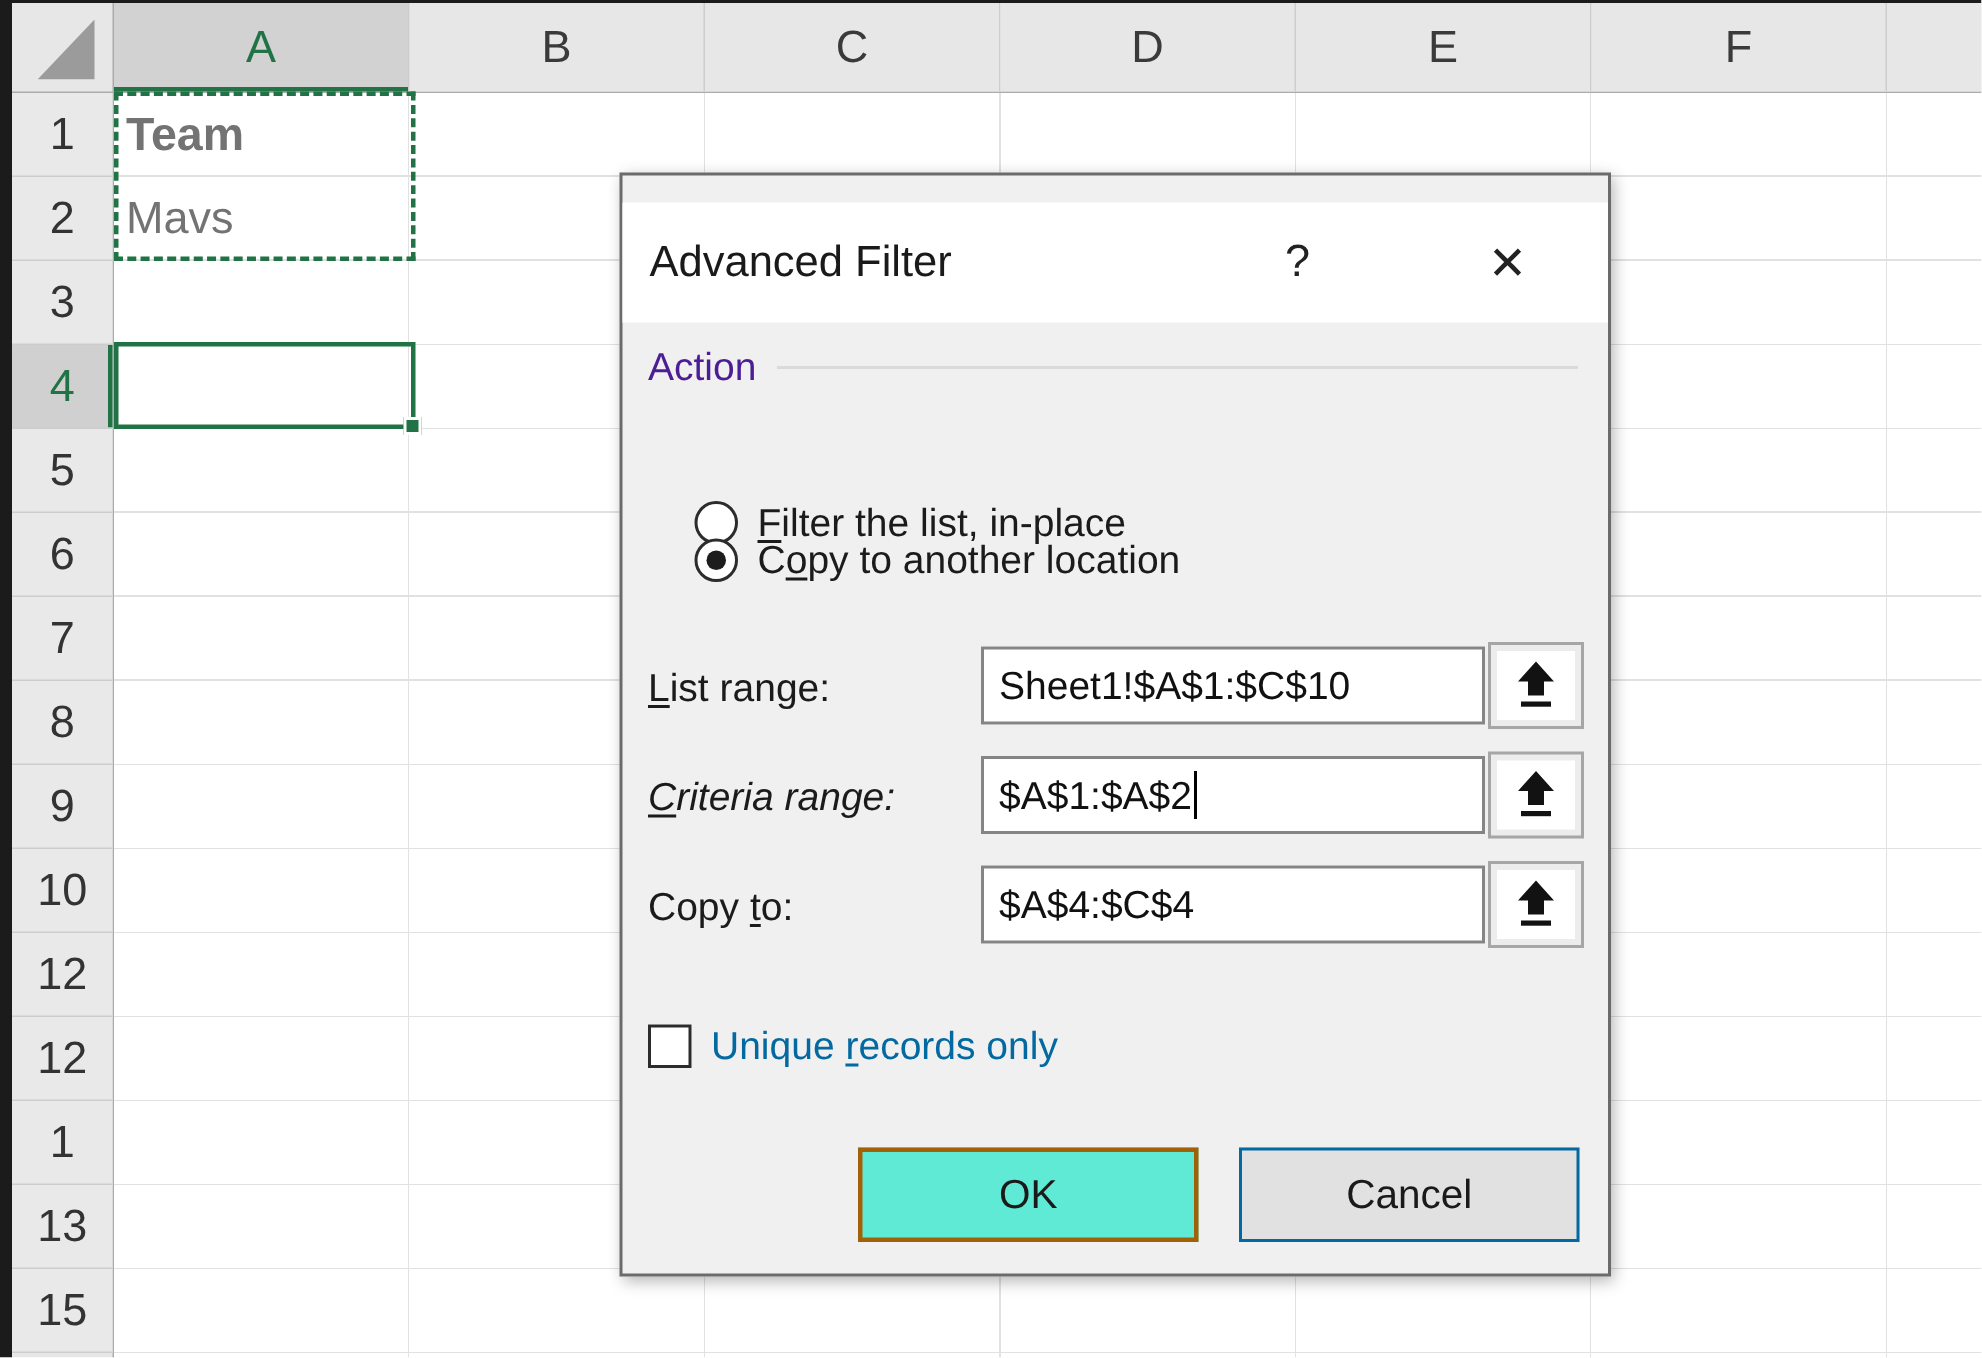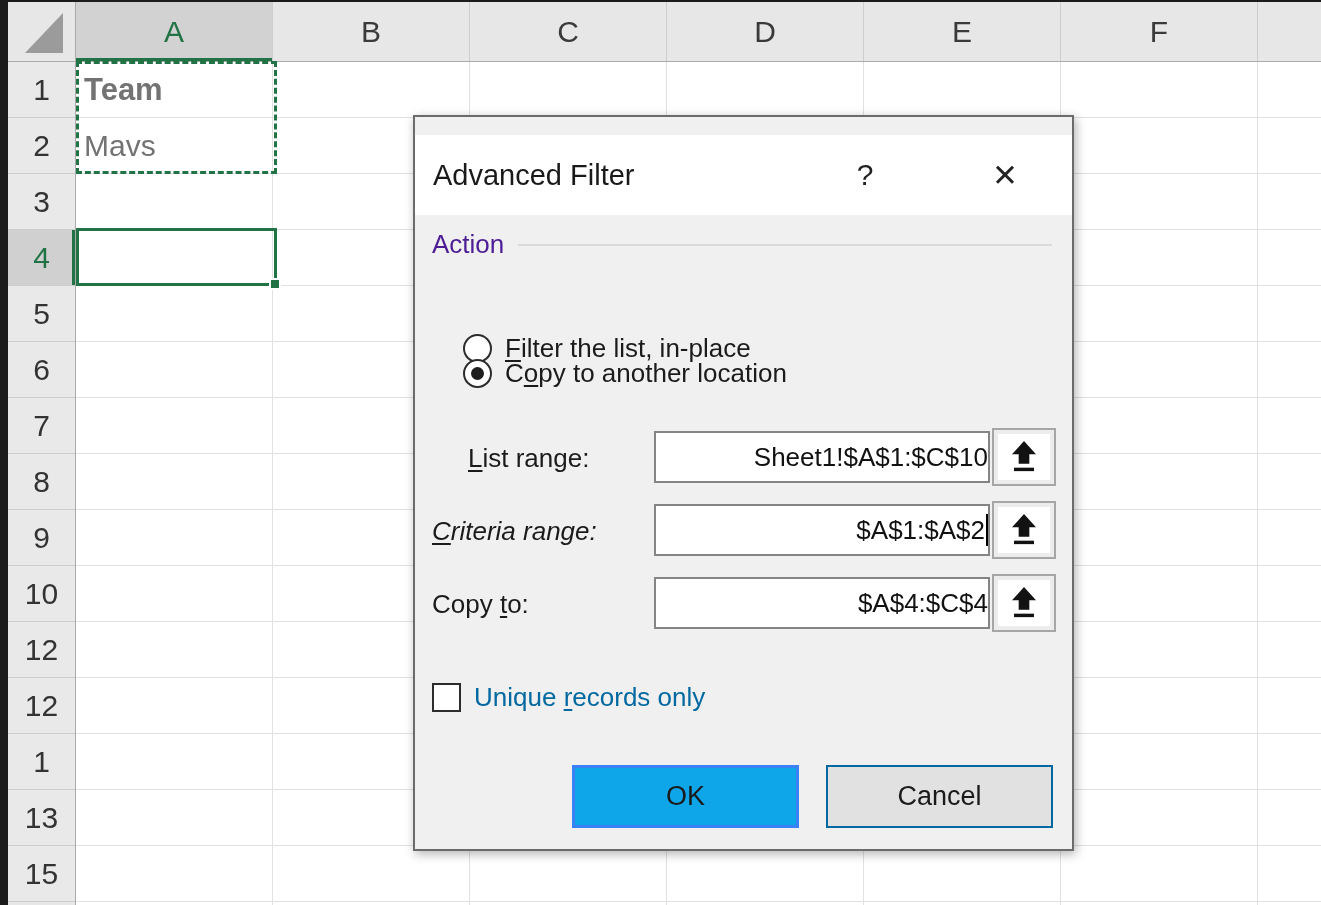--- a/index.html
+++ b/index.html
@@ -64,41 +64,41 @@
   .radio-row { position: absolute; left: 48px; height: 30px; display: flex; align-items: center; }
   .radio-row.r1 { top: 196px; margin-top: 20px; }
   .radio-row.r2 { top: 241px; }
   .radio { width: 29px; height: 29px; border: 2px solid #2c2c2c; border-radius: 50%;
     background: #ffffff; position: relative; flex: none; }
   .radio.checked::after { content: ""; position: absolute; left: 50%; top: 50%; width: 13px; height: 13px;
     margin: -6.5px 0 0 -6.5px; border-radius: 50%; background: #1d1d1d; }
   .radio-label { margin-left: 13px; font-size: 26px; color: #1b1b1b; }
 
   .field-label { position: absolute; left: 17px; font-size: 26px; color: #1b1b1b; }
-  .fl1 { top: 326px; margin-left: 36px; } .fl2 { top: 399px; font-style: italic; } .fl3 { top: 472px; }
+  .fl1 { top: 326px; } .fl2 { top: 399px; font-style: italic; } .fl3 { top: 472px; }
 
   .rangebox { position: absolute; left: 239px; width: 336px; height: 52px; background: #ffffff;
     border: 2px solid #858585; font-size: 26px; color: #111; display: flex; align-items: center;
-    padding-left: 10px; white-space: nowrap; overflow: hidden; justify-content: flex-end; }
+    padding-left: 10px; white-space: nowrap; overflow: hidden; }
   .rb1 { top: 314px; } .rb2 { top: 387px; } .rb3 { top: 460px; }
   .caret { display: inline-block; width: 2px; height: 32px; background: #000; margin-left: 1px; }
 
   .range-btn { position: absolute; left: 577px; width: 64px; height: 58px; background: #ececec;
     border: 2px solid #a6a6a6; padding: 4px; cursor: default; }
   .range-btn .face { width: 100%; height: 100%; background: #ffffff; display: flex;
     align-items: center; justify-content: center; }
   .pk1 { top: 311px; } .pk2 { top: 384px; } .pk3 { top: 457px; }
 
   .check-row { position: absolute; left: 17px; top: 566px; height: 29px; display: flex; align-items: center; }
   .checkbox { width: 29px; height: 29px; border: 2px solid #2c2c2c; background: #ffffff; flex: none; }
   .check-label { margin-left: 13px; font-size: 26px; color: #0369a1; }
 
   .btn { position: absolute; top: 648px; width: 227px; height: 63px; font-size: 27px; color: #1a1a1a;
     font-family: "Liberation Sans", sans-serif; display: flex; align-items: center; justify-content: center; cursor: default; }
-  .btn-ok { left: 157px; background: #0ea5e9; border: 3px solid #3b82f6; }
+  .btn-ok { left: 157px; background: #5eead4; border: 3px solid #a16207; }
   .btn-cancel { left: 411px; background: #e1e1e1; border: 2px solid #0369a1; }
 
   u { text-decoration: underline; text-underline-offset: 3px; }
 </style>
 </head>
 <body>
 
 <div id="screen">
 
   <div class="sheet"></div>

